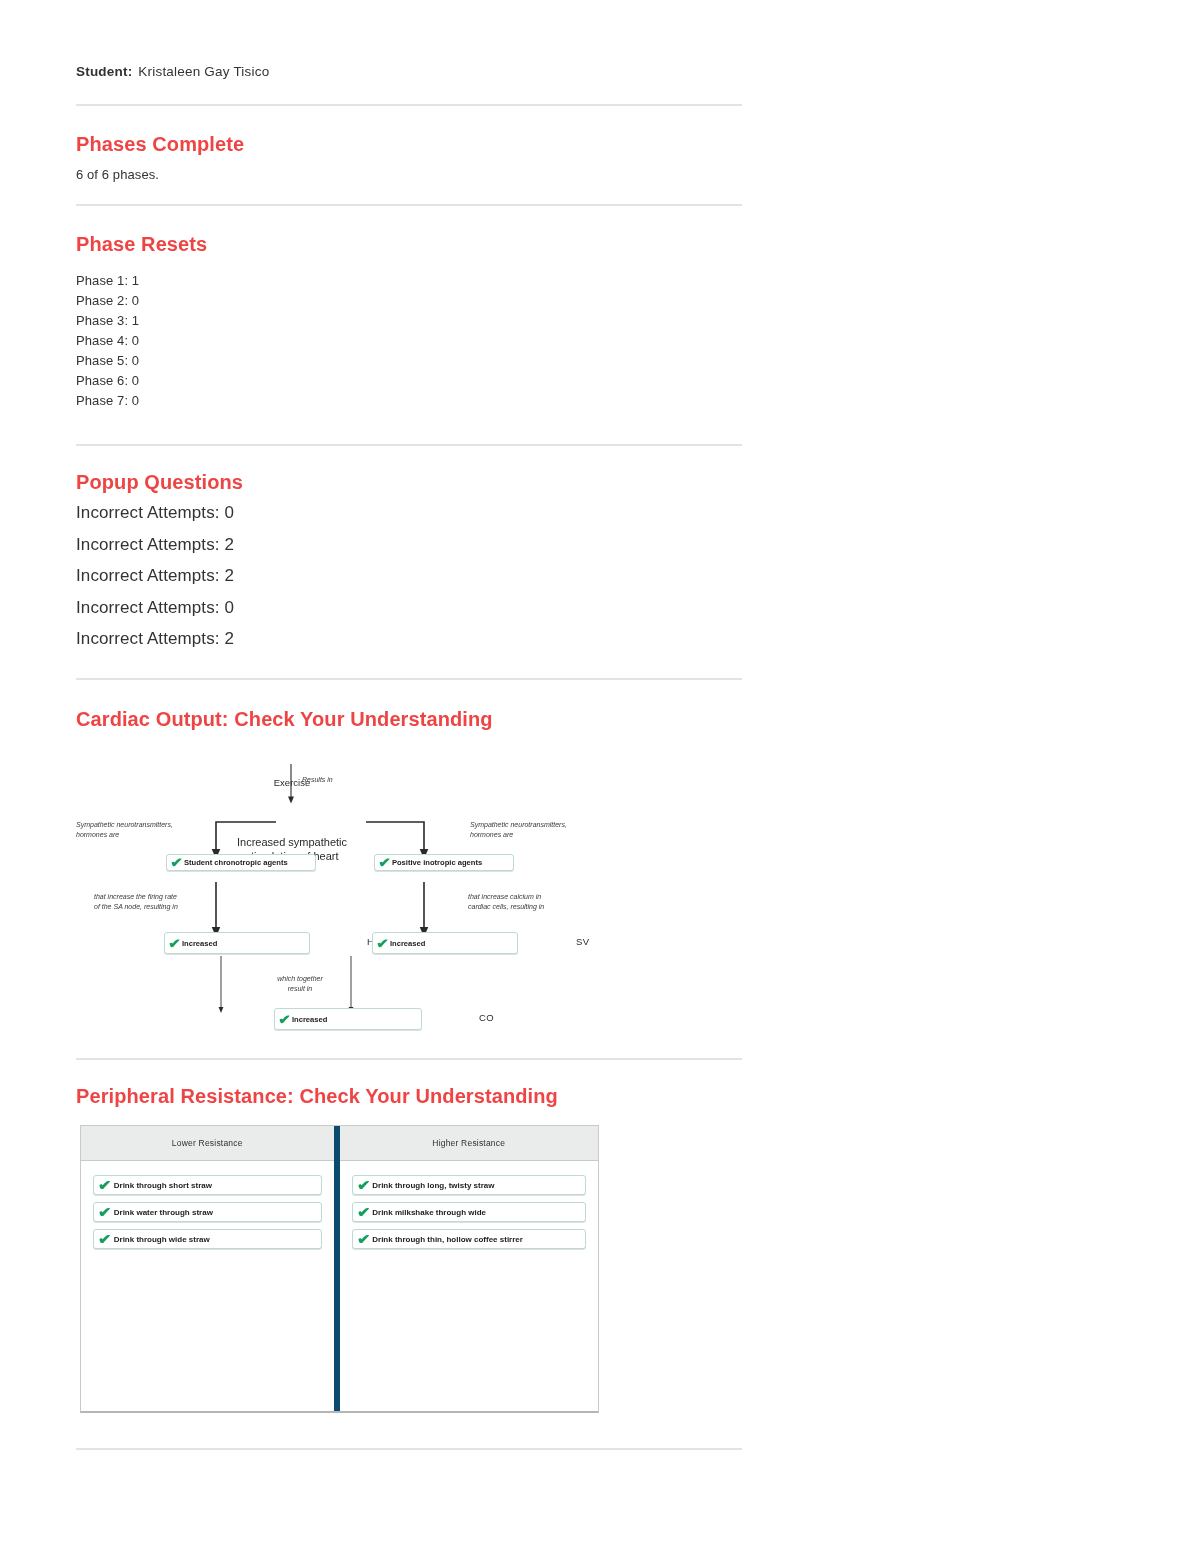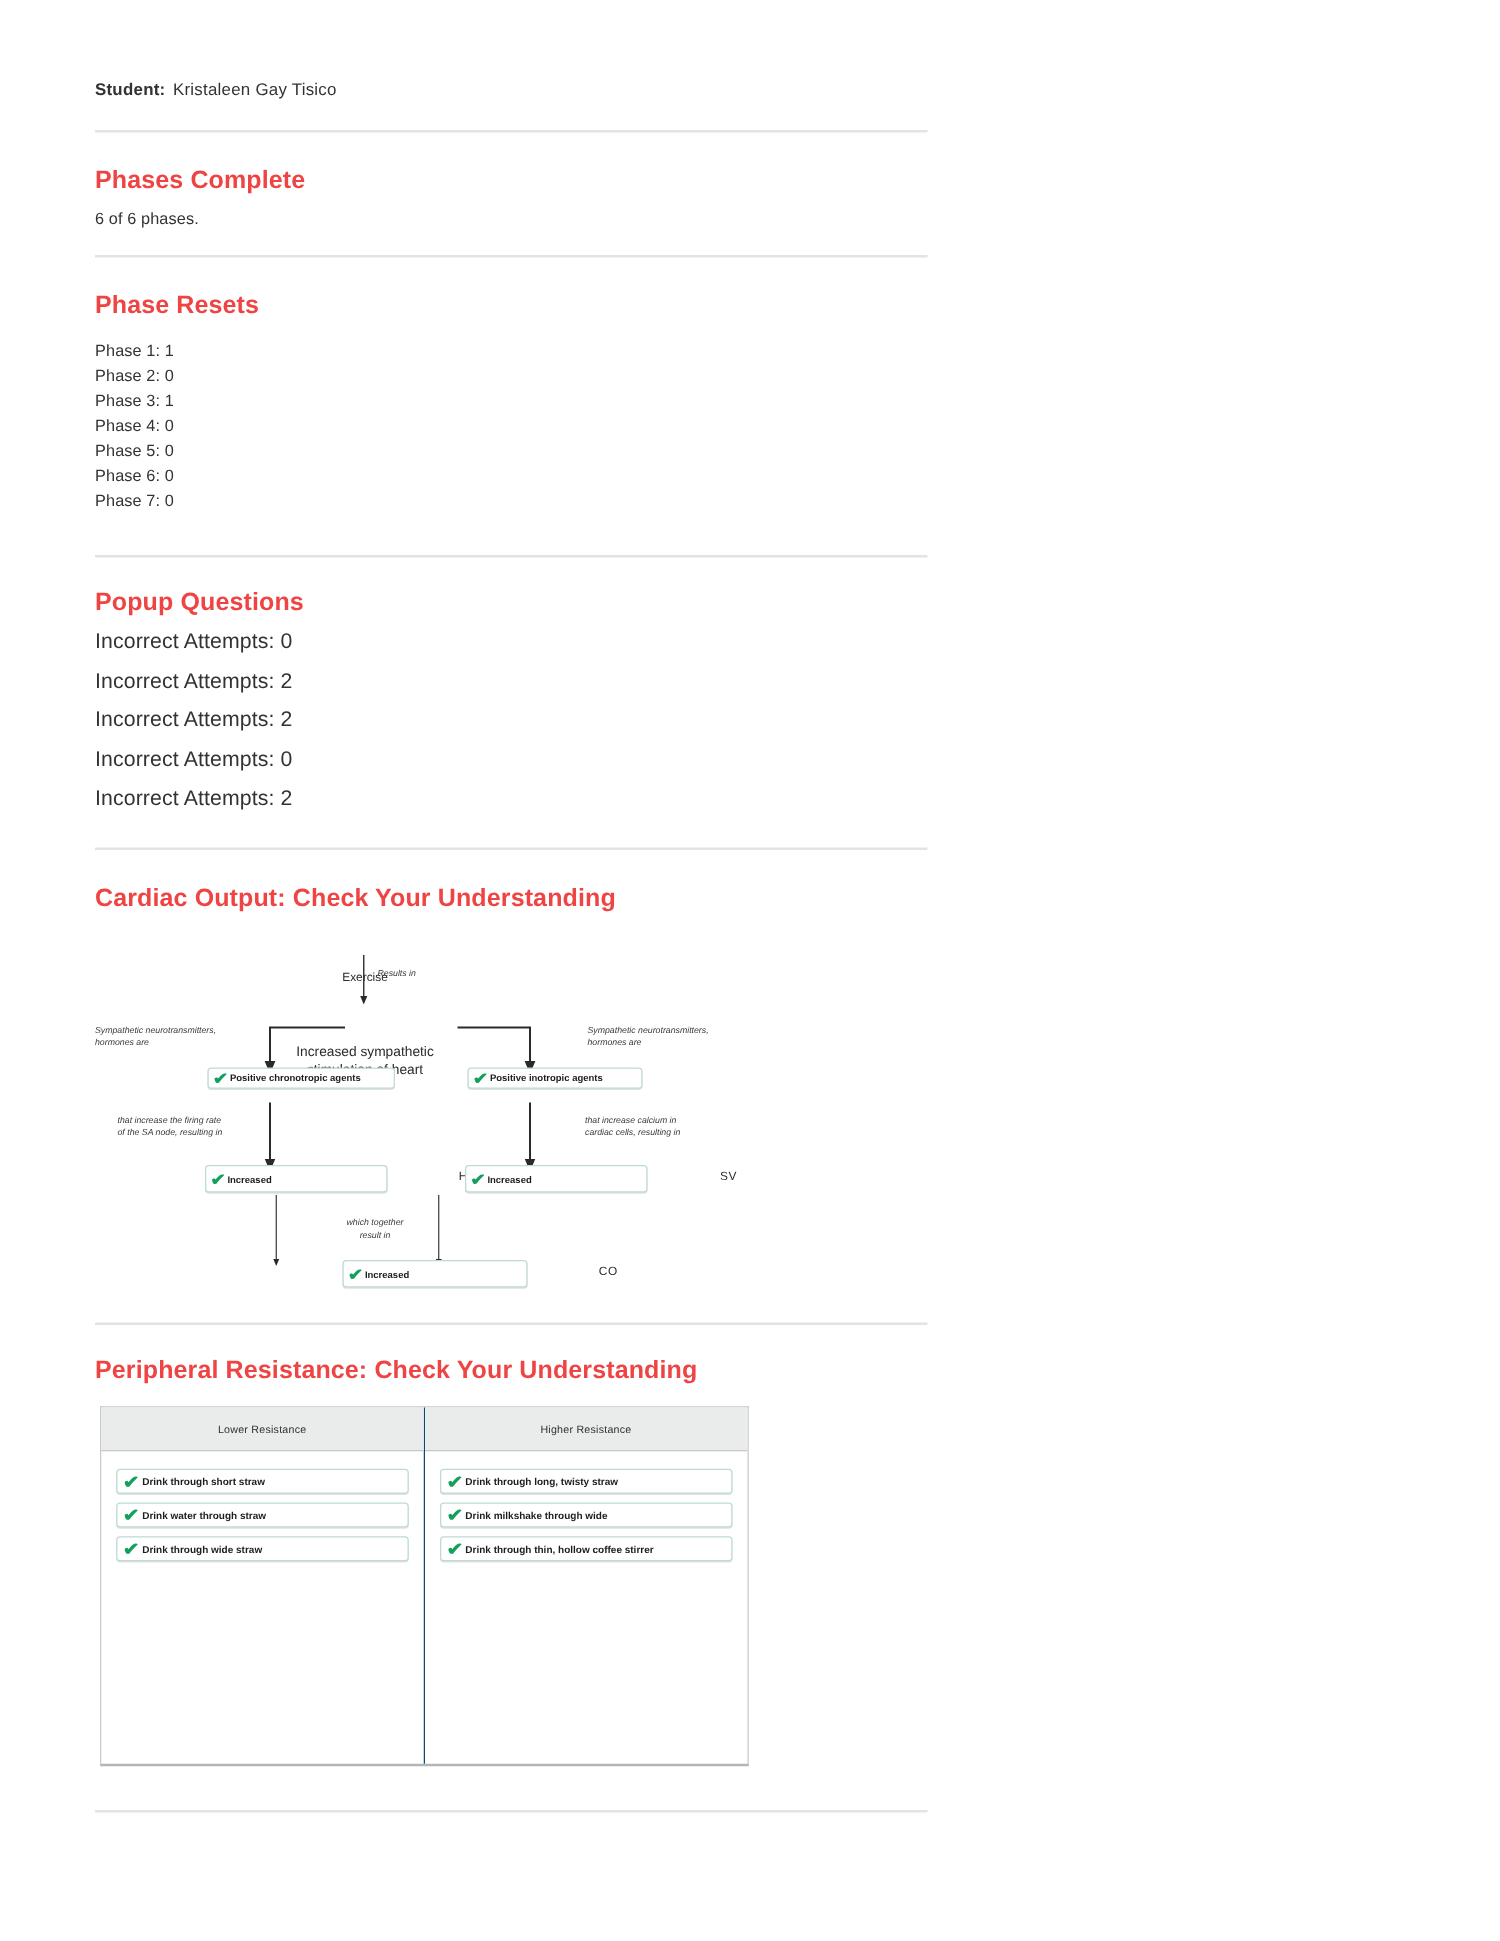--- a/index.html
+++ b/index.html
@@ -165,21 +165,21 @@
     border: 1px solid #c9c9c9;
     border-bottom: 2px solid #b5b5b5;
     background: #fff;
     display: flex;
   }
   .pr-col {
     width: 50%;
     display: flex;
     flex-direction: column;
   }
-  .pr-col.left { border-right: 1px solid #0c4a6e; }
+  .pr-col.left { border-right: 6px solid #0c4a6e; }
   .pr-head {
     height: 35px;
     background: #e9eceb;
     border-bottom: 1px solid #c9c9c9;
     display: flex;
     align-items: center;
     justify-content: center;
     font-size: 8.5px;
     color: #2f2f2f;
     letter-spacing: .2px;
@@ -284,21 +284,21 @@
     <div class="dg-plain" style="left:143px; top:65px; width:146px; font-size:11px; line-height:14px;">Increased sympathetic
 stimulation of heart</div>
 
     <div class="dg-label" style="left:0px; top:78px; width:150px;">Sympathetic neurotransmitters,
 hormones are</div>
     <div class="dg-label" style="left:394px; top:78px; width:160px;">Sympathetic neurotransmitters,
 hormones are</div>
 
     <div class="dg-node" style="left:90px; top:112px; width:150px;">
       <span class="chk">✔</span>
-      <span class="txt">Positive chronotropic agents</span>
+      <span class="txt">Student chronotropic agents</span>
     </div>
     <div class="dg-node" style="left:298px; top:112px; width:140px;">
       <span class="chk">✔</span>
       <span class="txt">Positive inotropic agents</span>
     </div>
 
     <div class="dg-label" style="left:18px; top:150px; width:140px;">that increase the firing rate
 of the SA node, resulting in</div>
     <div class="dg-label" style="left:392px; top:150px; width:150px;">that increase calcium in
 cardiac cells, resulting in</div>

